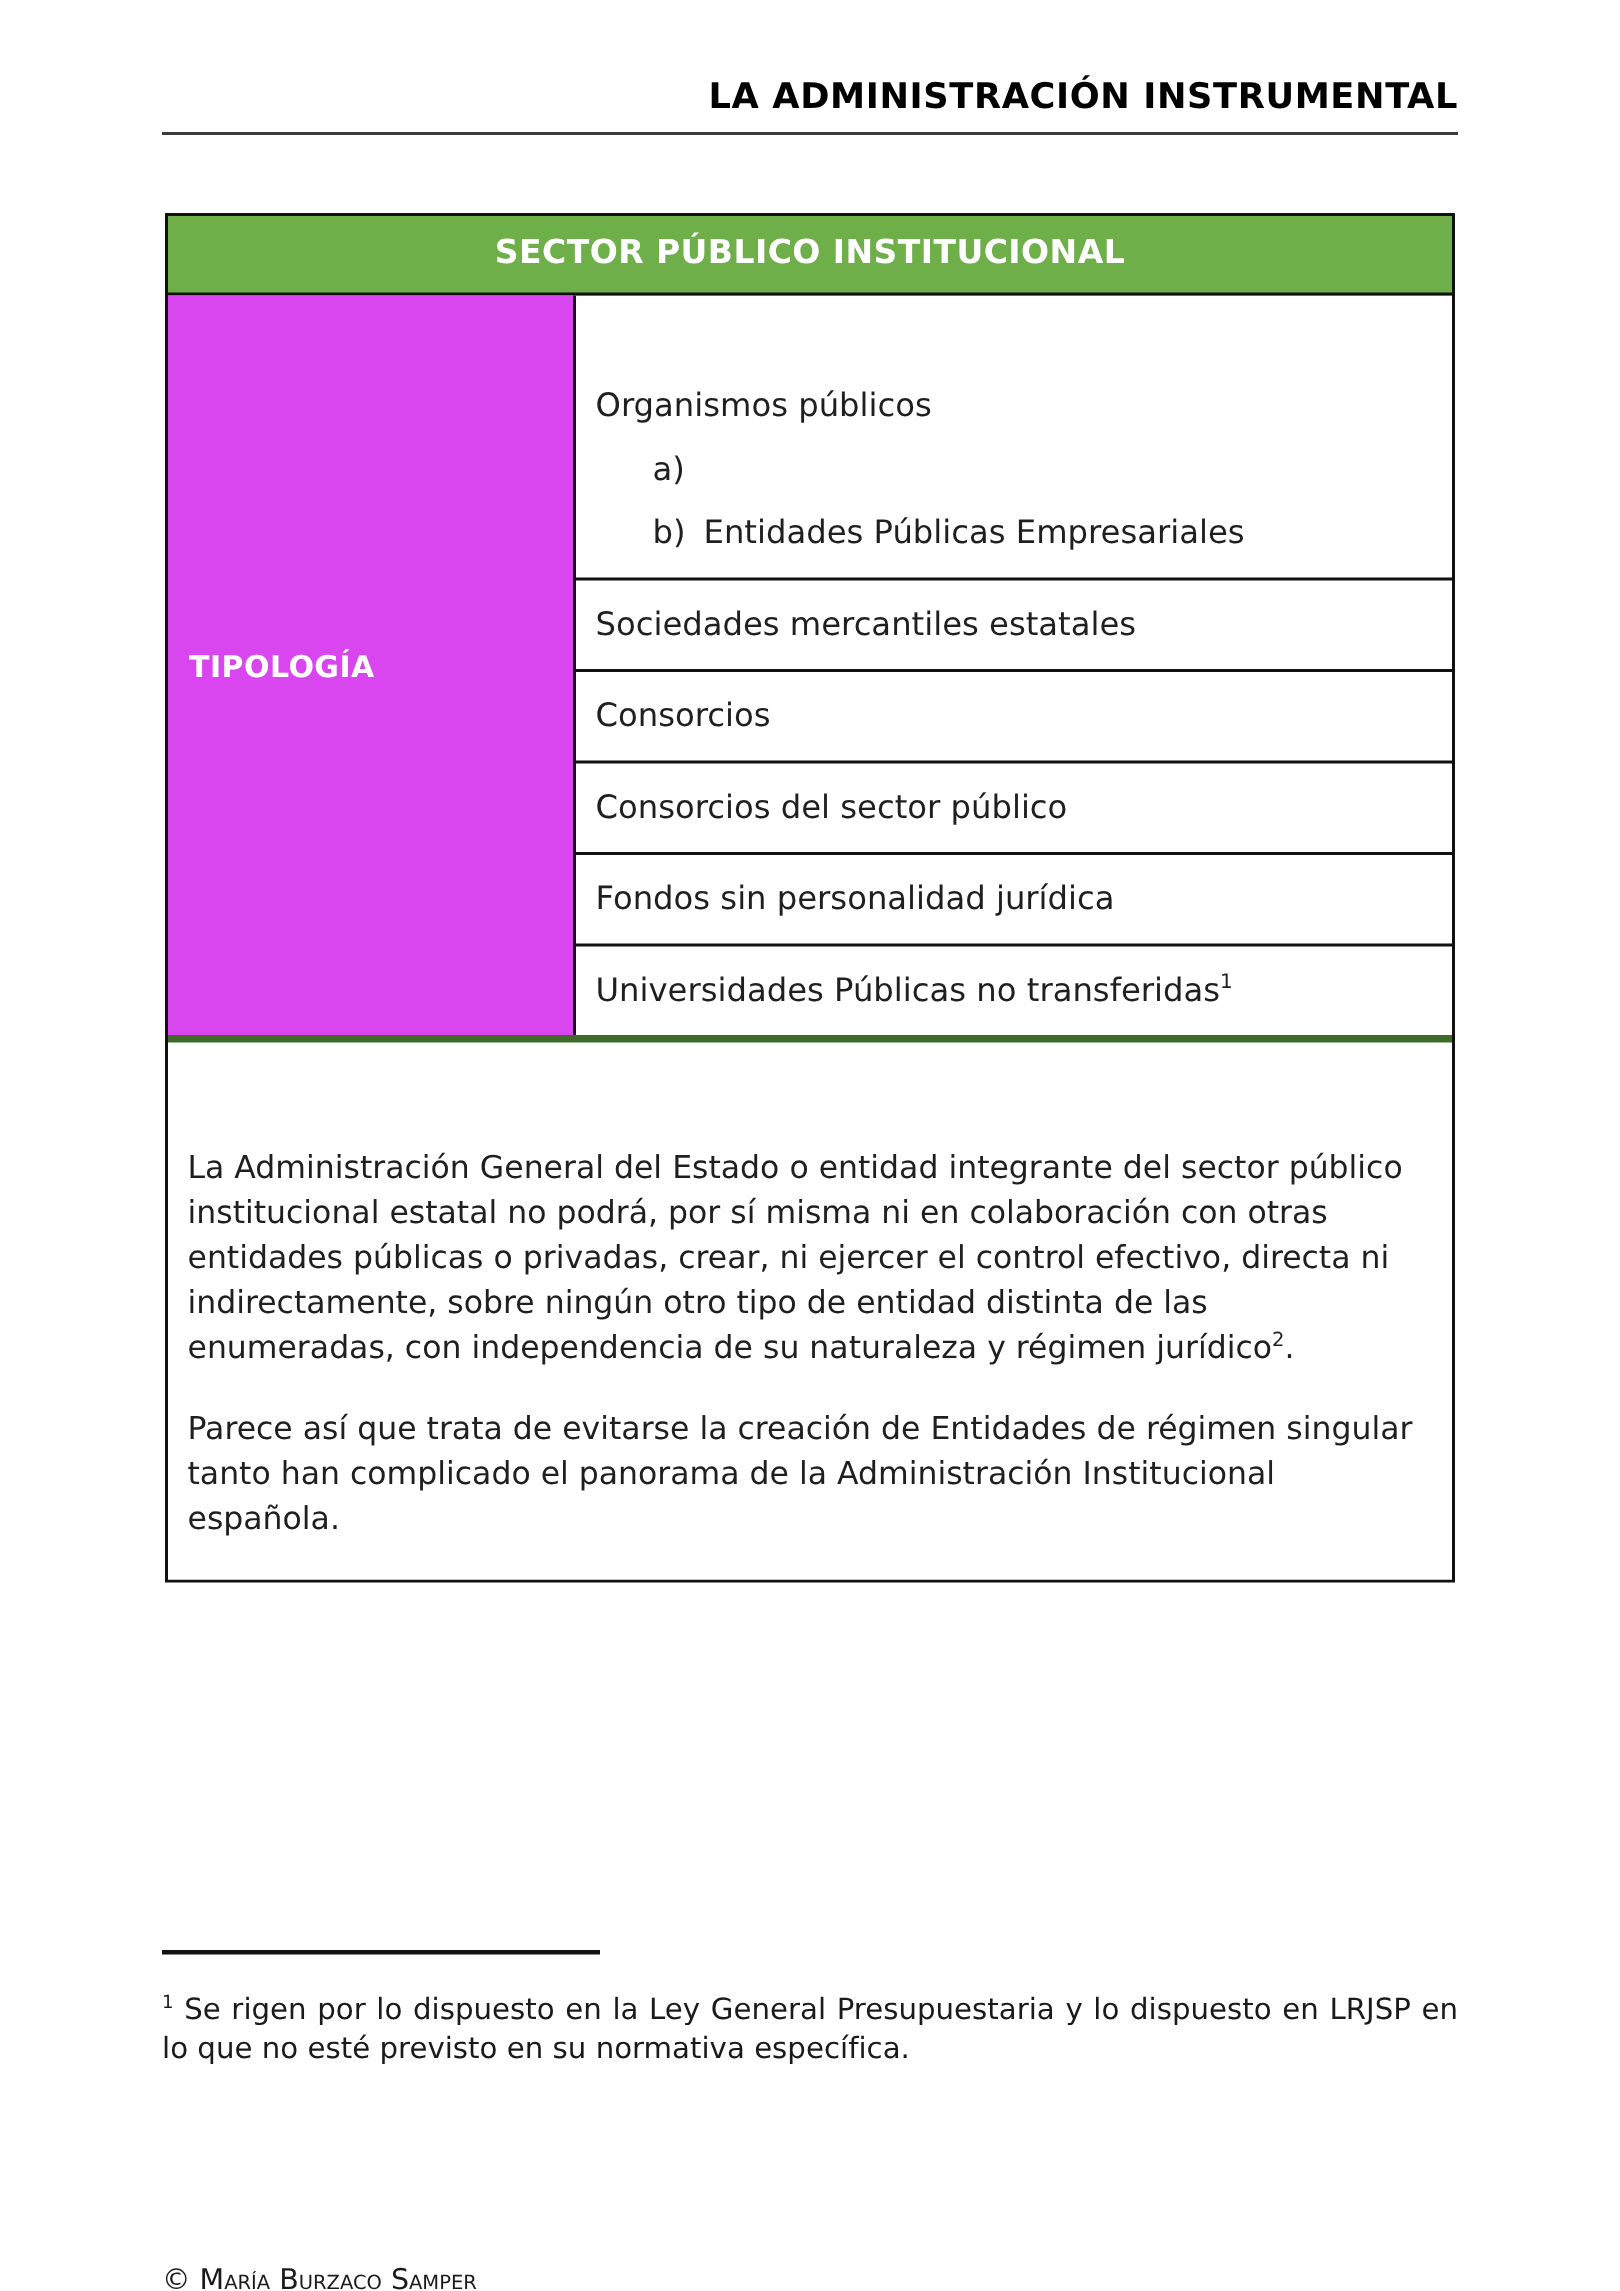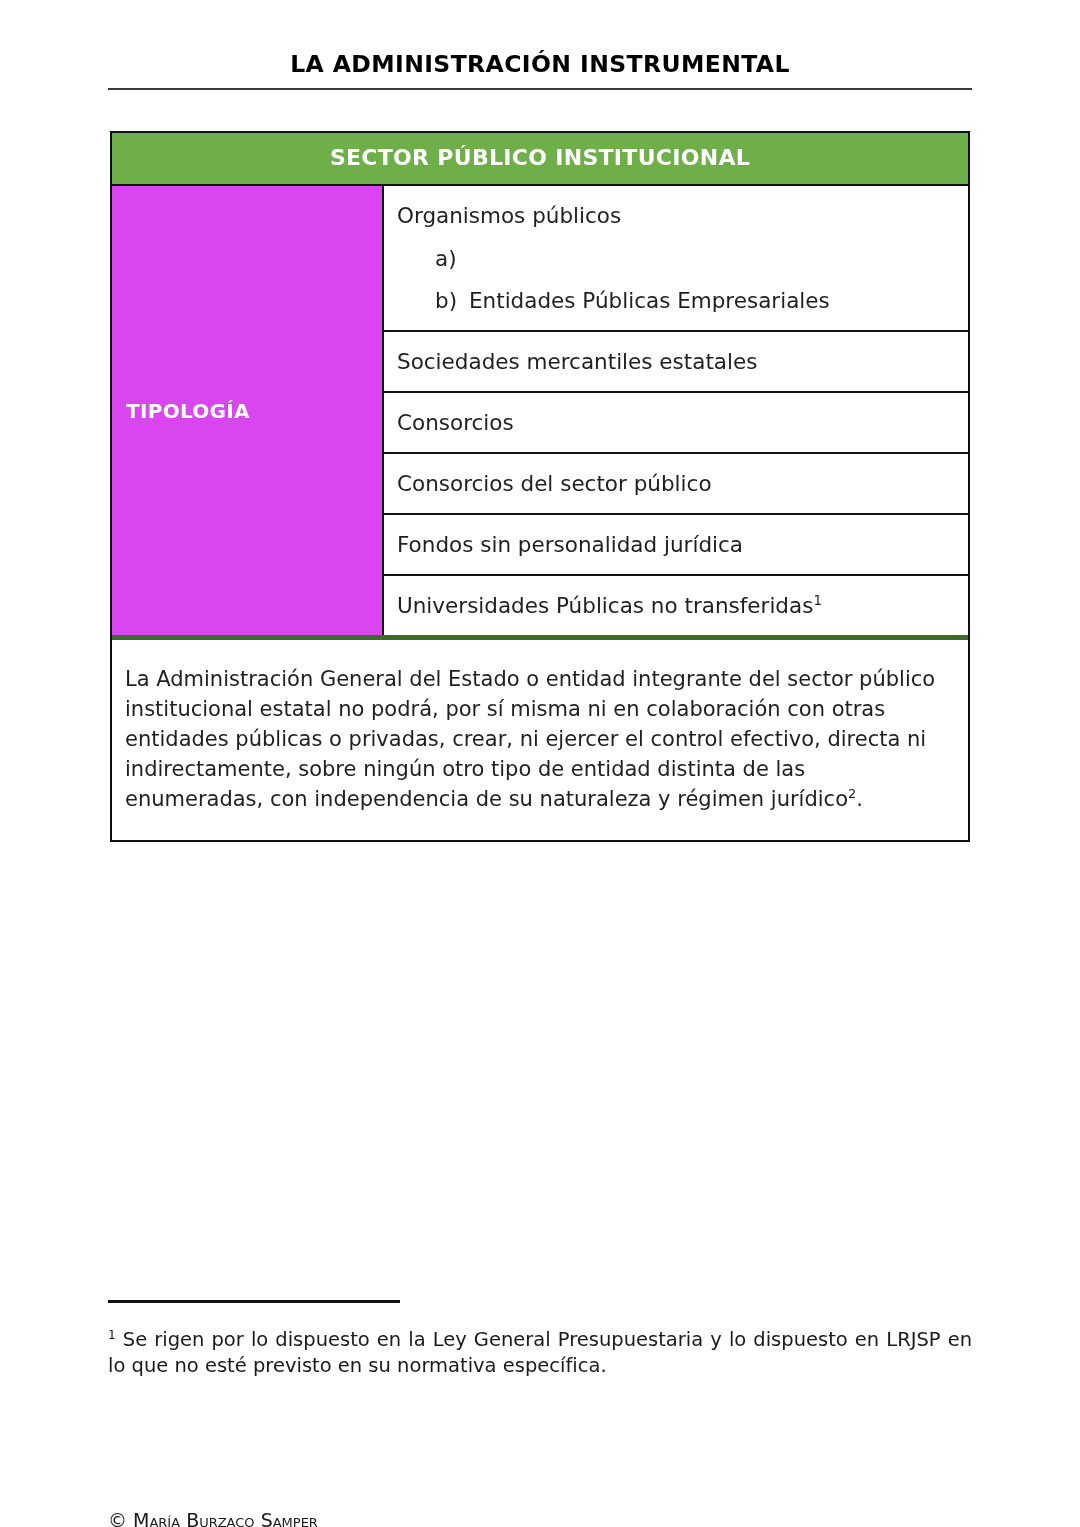--- a/index.html
+++ b/index.html
@@ -35,35 +35,36 @@
   }
   .doc-header .title {
     font-family: "DejaVu Sans", sans-serif;
     font-weight: bold;
     font-size: 23.5px;
     letter-spacing: 0.4px;
     color: #000000;
     line-height: 1.1;
     display: block;
     padding-bottom: 9px;
+    text-align: right;
   }
   .header-rule {
     position: absolute;
     left: 108px;
     top: 88px;
     width: 864px;
     height: 0;
     border-top: 2.5px solid #3a3a3a;
   }
 
   
   .table-wrap {
     position: absolute;
     left: 110px;
-    top: 131px;
+    top: 142px;
     width: 860px;
     border: 2px solid #111111;
     box-sizing: border-box;
     background: #ffffff;
   }
 
   .band-head {
     background: #6FAF4A;
     border-bottom: 2px solid #111111;
     text-align: center;
@@ -102,20 +103,21 @@
     font-size: 20px;
     letter-spacing: 0.3px;
     line-height: 1.2;
     display: block;
   }
 
   .content-cell {
     flex: 1 1 auto;
     box-sizing: border-box;
     background: #ffffff;
+    margin-top: 44px;
   }
 
   
   .type-row {
     box-sizing: border-box;
     padding: 14px 12px 14px 13px;
     font-size: 21.5px;
     line-height: 1.45;
     color: #1f1f1f;
   }
@@ -257,20 +259,21 @@
         <div class="type-row">
           <span class="row-main"><span>Universidades Públicas no transferidas</span><sup>1</sup></span>
         </div>
 
       </div>
     </div>
 
     <div class="section">
       <div class="content-cell limit-body">
         <p><span>La Administración General del Estado o entidad integrante del sector público institucional estatal no podrá, por sí misma ni en colaboración con otras entidades públicas o privadas, crear, ni ejercer el control efectivo, directa ni indirectamente, sobre ningún otro tipo de entidad distinta de las enumeradas, con independencia de su naturaleza y régimen jurídico</span><sup>2</sup><span>.</span></p>
+        <p>Parece así que trata de evitarse la creación de Entidades de régimen singular tanto han complicado el panorama de la Administración Institucional española.</p>
       </div>
     </div>
 
   </div>
 
   <div class="footnote-rule"></div>
   <div class="footnotes">
     <p class="fn"><sup>1</sup> <span>Se rigen por lo dispuesto en la Ley General Presupuestaria y lo dispuesto en LRJSP en lo que no esté previsto en su normativa específica.</span></p>
   </div>
 

